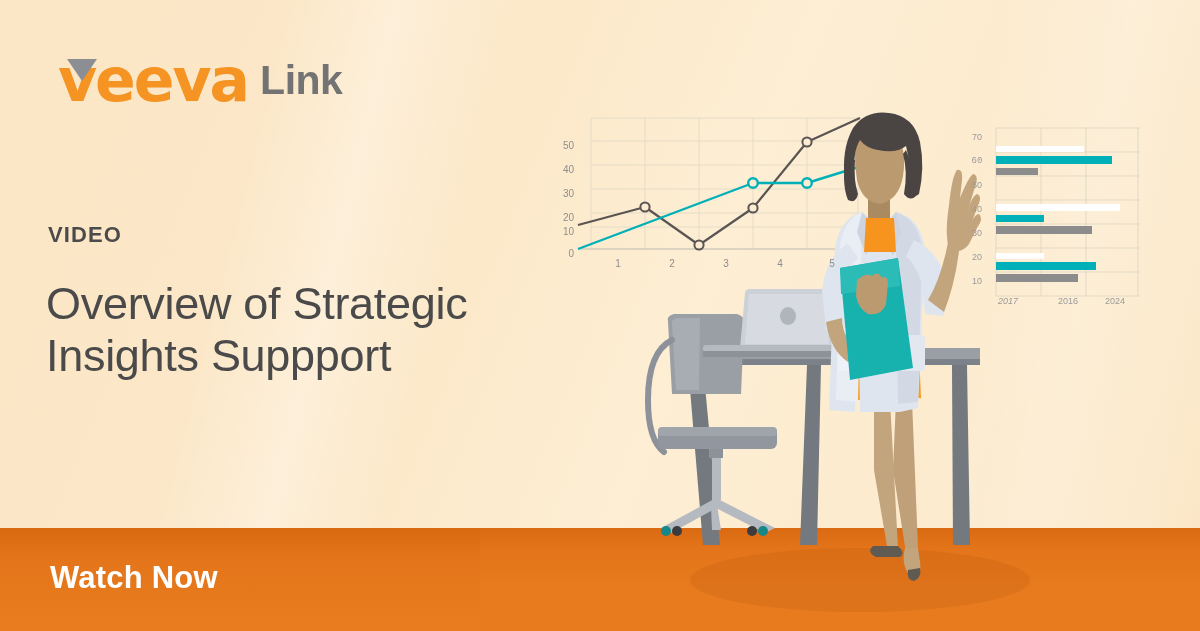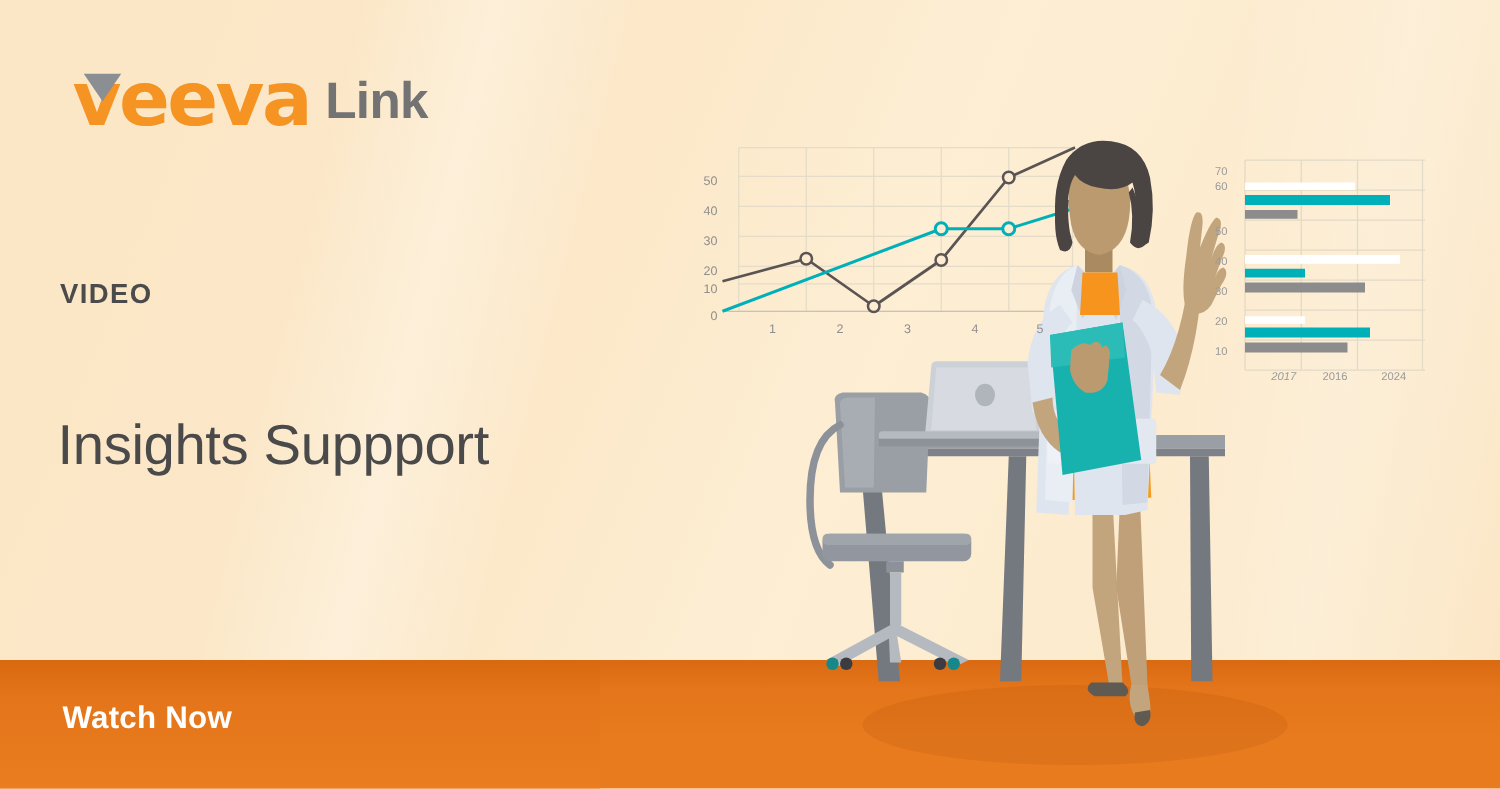--- a/index.html
+++ b/index.html
@@ -62,21 +62,21 @@
   
   .cta-bar {
     position: absolute;
     left: 0; top: 528px;
     width: 480px; height: 103px;
     background: linear-gradient(180deg, #d8690f 0%, #e4751a 30%, #ea7d20 100%);
   }
   .cta-label {
     position: absolute;
     left: 50px; top: 560px;
-    font-size: 25px;
+    font-size: 31px;
     font-weight: bold;
     color: #ffffff;
     letter-spacing: 0.2px;
     white-space: nowrap;
   }
   
   .logo {
     position: absolute;
     left: 58px; top: 52px;
     display: flex;
@@ -323,42 +323,42 @@
 
     <div class="lc-xlabel" style="left:48px;  top:146px;">1</div>
     <div class="lc-xlabel" style="left:102px; top:146px;">2</div>
     <div class="lc-xlabel" style="left:156px; top:146px;">3</div>
     <div class="lc-xlabel" style="left:210px; top:146px;">4</div>
     <div class="lc-xlabel" style="left:262px; top:146px;">5</div>
   </div>
 
   <div class="barchart">
     <div class="bc-ylabel" style="left:0px; top:8px;">70</div>
-    <div class="bc-ylabel" style="left:0px; top:20px;">60</div>
+    <div class="bc-ylabel" style="left:0px; top:32px;font-family:Liberation Mono, monospace;">60</div>
     <div class="bc-ylabel" style="left:0px; top:56px;">50</div>
     <div class="bc-ylabel" style="left:0px; top:80px;">40</div>
     <div class="bc-ylabel" style="left:0px; top:104px;">30</div>
     <div class="bc-ylabel" style="left:0px; top:128px;">20</div>
     <div class="bc-ylabel" style="left:0px; top:152px;">10</div>
 
-    <div class="bc-xlabel" style="left:42px;  top:172px;font-style:italic;">2017</div>
+    <div class="bc-xlabel" style="left:23px;  top:172px;font-style:italic;">2017</div>
     <div class="bc-xlabel" style="left:83px;  top:172px;">2016</div>
     <div class="bc-xlabel" style="left:130px; top:172px;">2024</div>
   </div>
 
   <div class="logo">
     <span class="logo-veeva">
       <span>veeva</span>
       <span class="logo-tri"></span>
     </span>
     <span class="logo-link">Link</span>
   </div>
 
   <div class="eyebrow">VIDEO</div>
   <div class="headline">
-    <br>
+    <span>Overview of Strategic</span><br>
     <span>Insights Suppport</span>
   </div>
 
   <div class="cta-bar"></div>
   <div class="cta-label">Watch Now</div>
 
 </div>
 
 </body></html>

